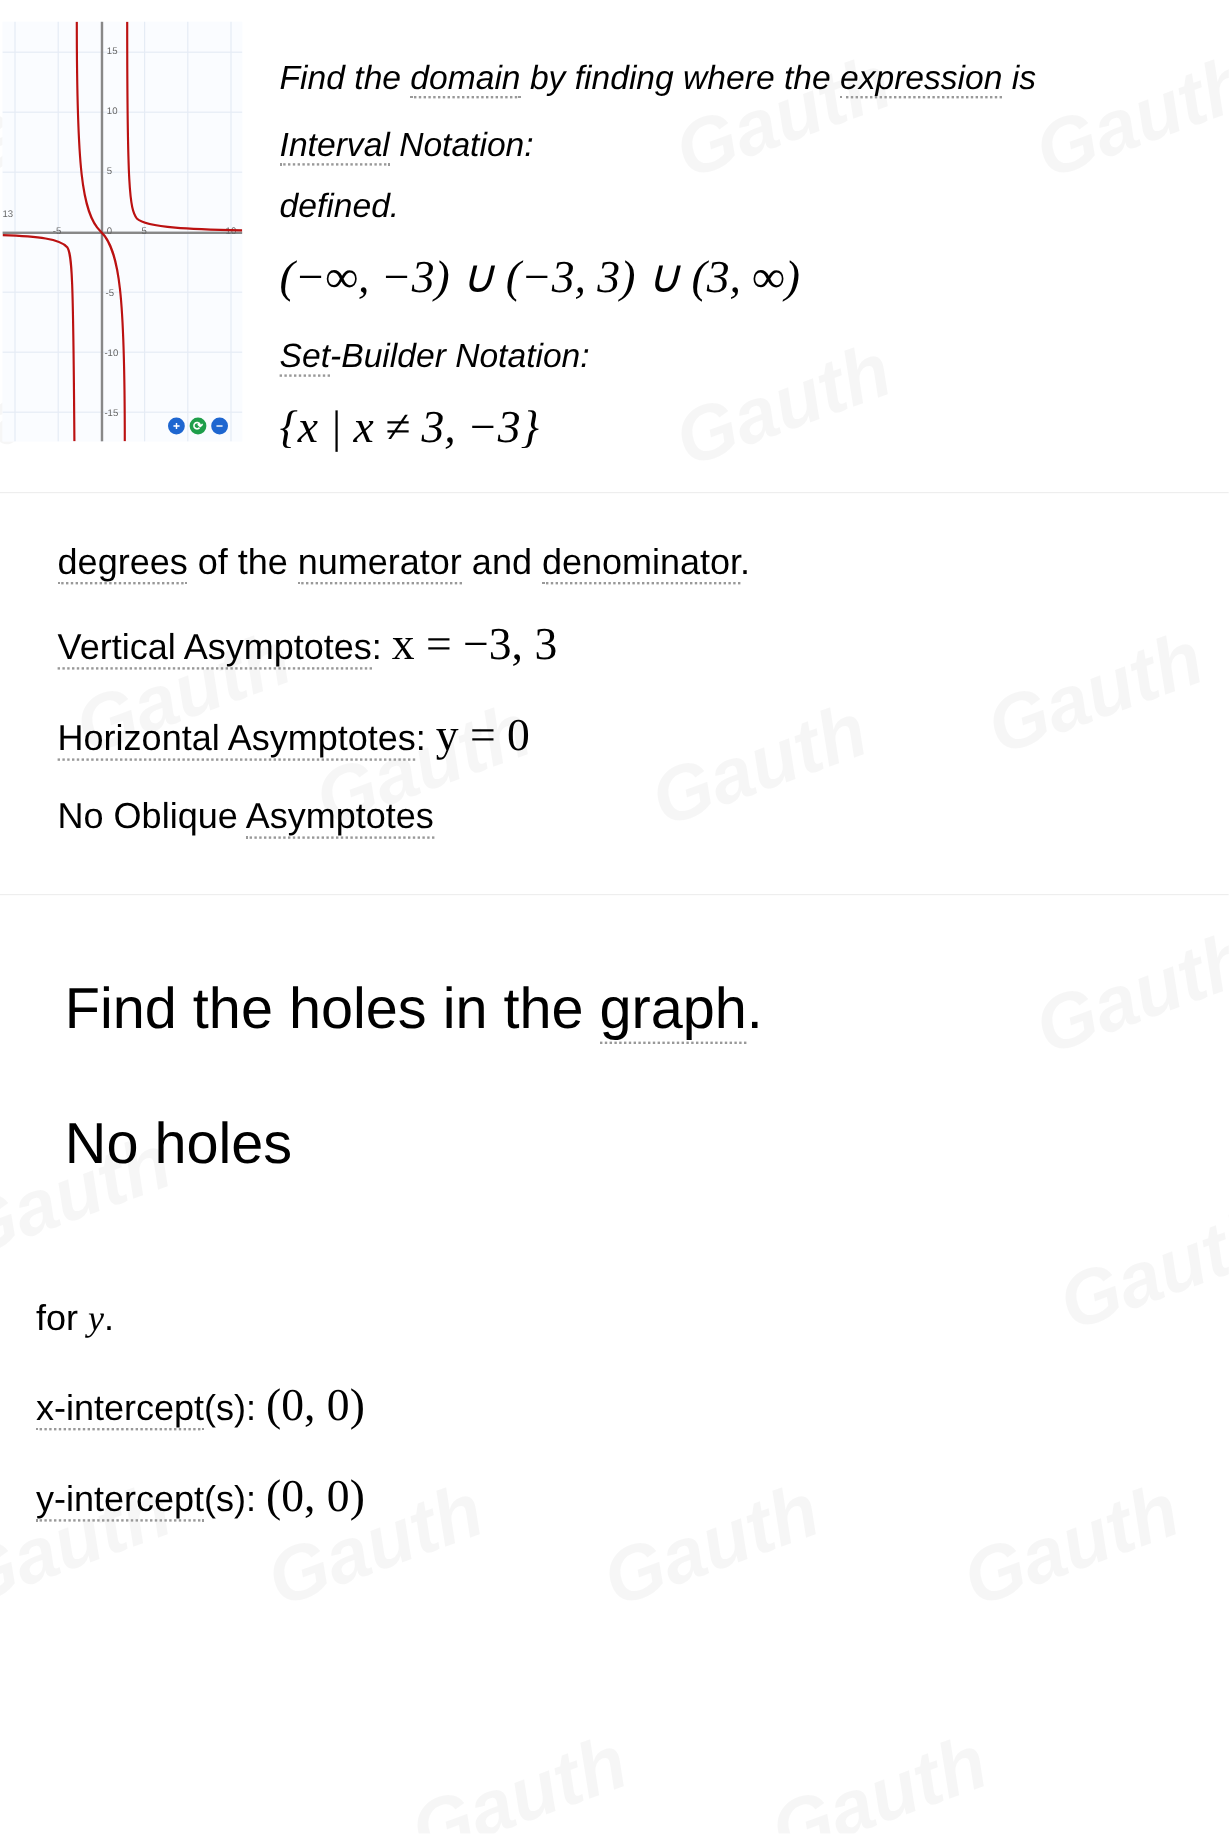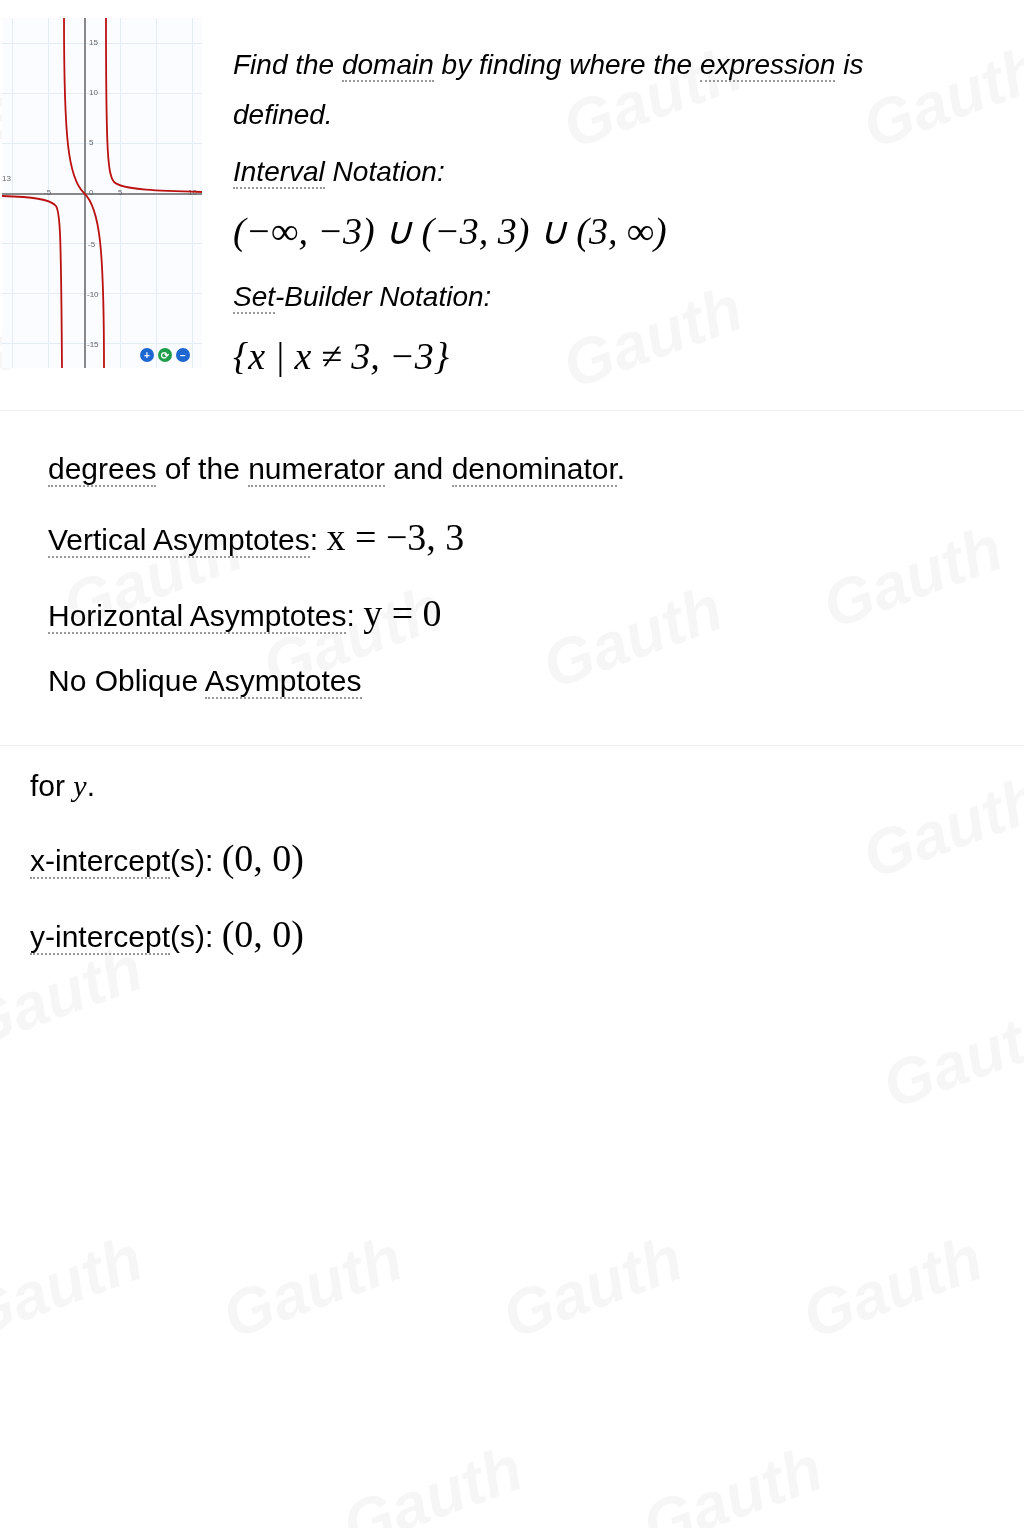--- a/index.html
+++ b/index.html
@@ -201,24 +201,24 @@
           <span class="ctrl-refresh">⟳</span>
           <span class="ctrl-minus">−</span>
         </div>
       </div>
     </div>
 
     <div class="domain-text">
       <div>
         <span>Find the </span><span class="dotted">domain</span><span> by finding where the </span><span class="dotted">expression</span><span> is</span>
       </div>
-      <div>defined.</div>
       <div style="margin-top:6px;">
         <span class="dotted">Interval</span><span> Notation:</span>
       </div>
+      <div>defined.</div>
       <div class="math">(−∞, −3) ∪ (−3, 3) ∪ (3, ∞)</div>
       <div style="margin-top:6px;">
         <span class="dotted">Set</span><span>-Builder Notation:</span>
       </div>
       <div class="math">{x | x ≠ 3, −3}</div>
     </div>
   </div>
 
   <div class="section2">
     <div>
@@ -228,20 +228,26 @@
       <span class="dotted">Vertical Asymptotes</span>: <span class="math">x = −3, 3</span>
     </div>
     <div>
       <span class="dotted">Horizontal Asymptotes</span>: <span class="math">y = 0</span>
     </div>
     <div>
       <span>No Oblique </span><span class="dotted">Asymptotes</span>
     </div>
   </div>
 
+  <div class="section3">
+    <div>
+      <span>Find the holes in the </span><span class="dotted">graph</span><span>.</span>
+    </div>
+    <div style="margin-top:20px;">No holes</div>
+  </div>
 
   <div class="section4">
     <div>
       <span>for </span><span class="italic-var">y</span><span>.</span>
     </div>
     <div style="margin-top:4px;">
       <span class="dotted">x-intercept</span><span>(s): </span><span class="math">(0, 0)</span>
     </div>
     <div>
       <span class="dotted">y-intercept</span><span>(s): </span><span class="math">(0, 0)</span>

